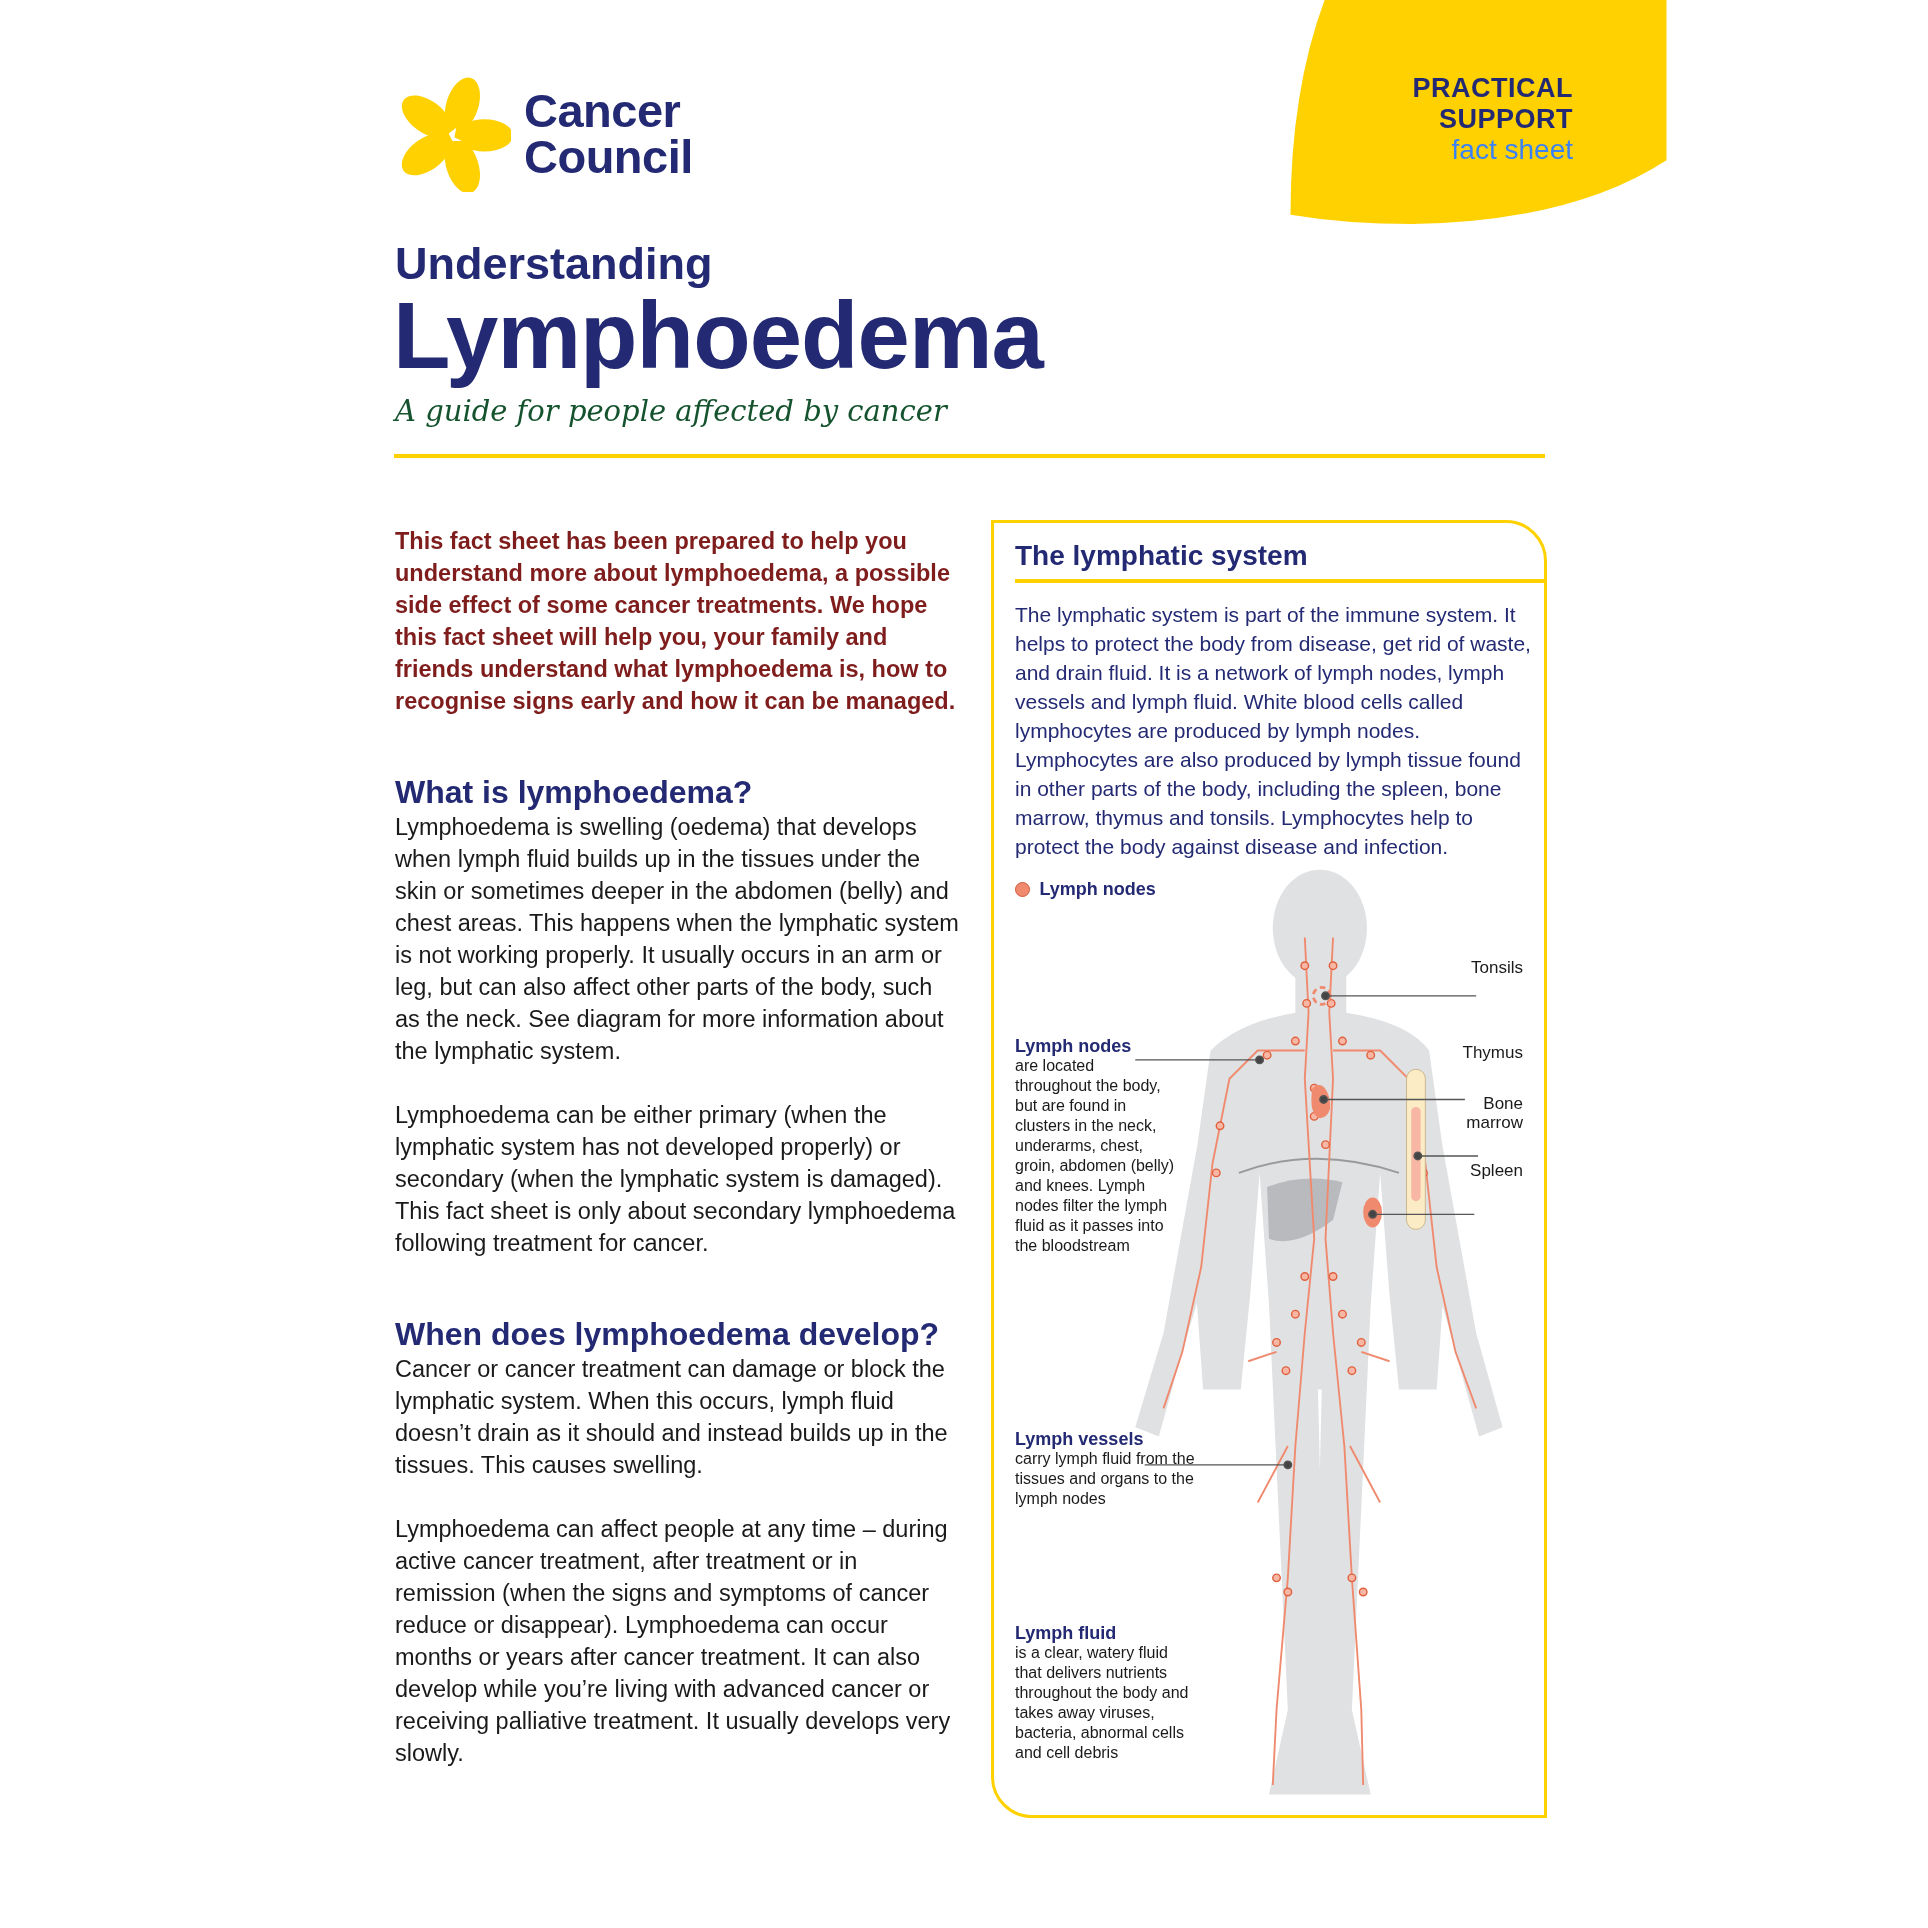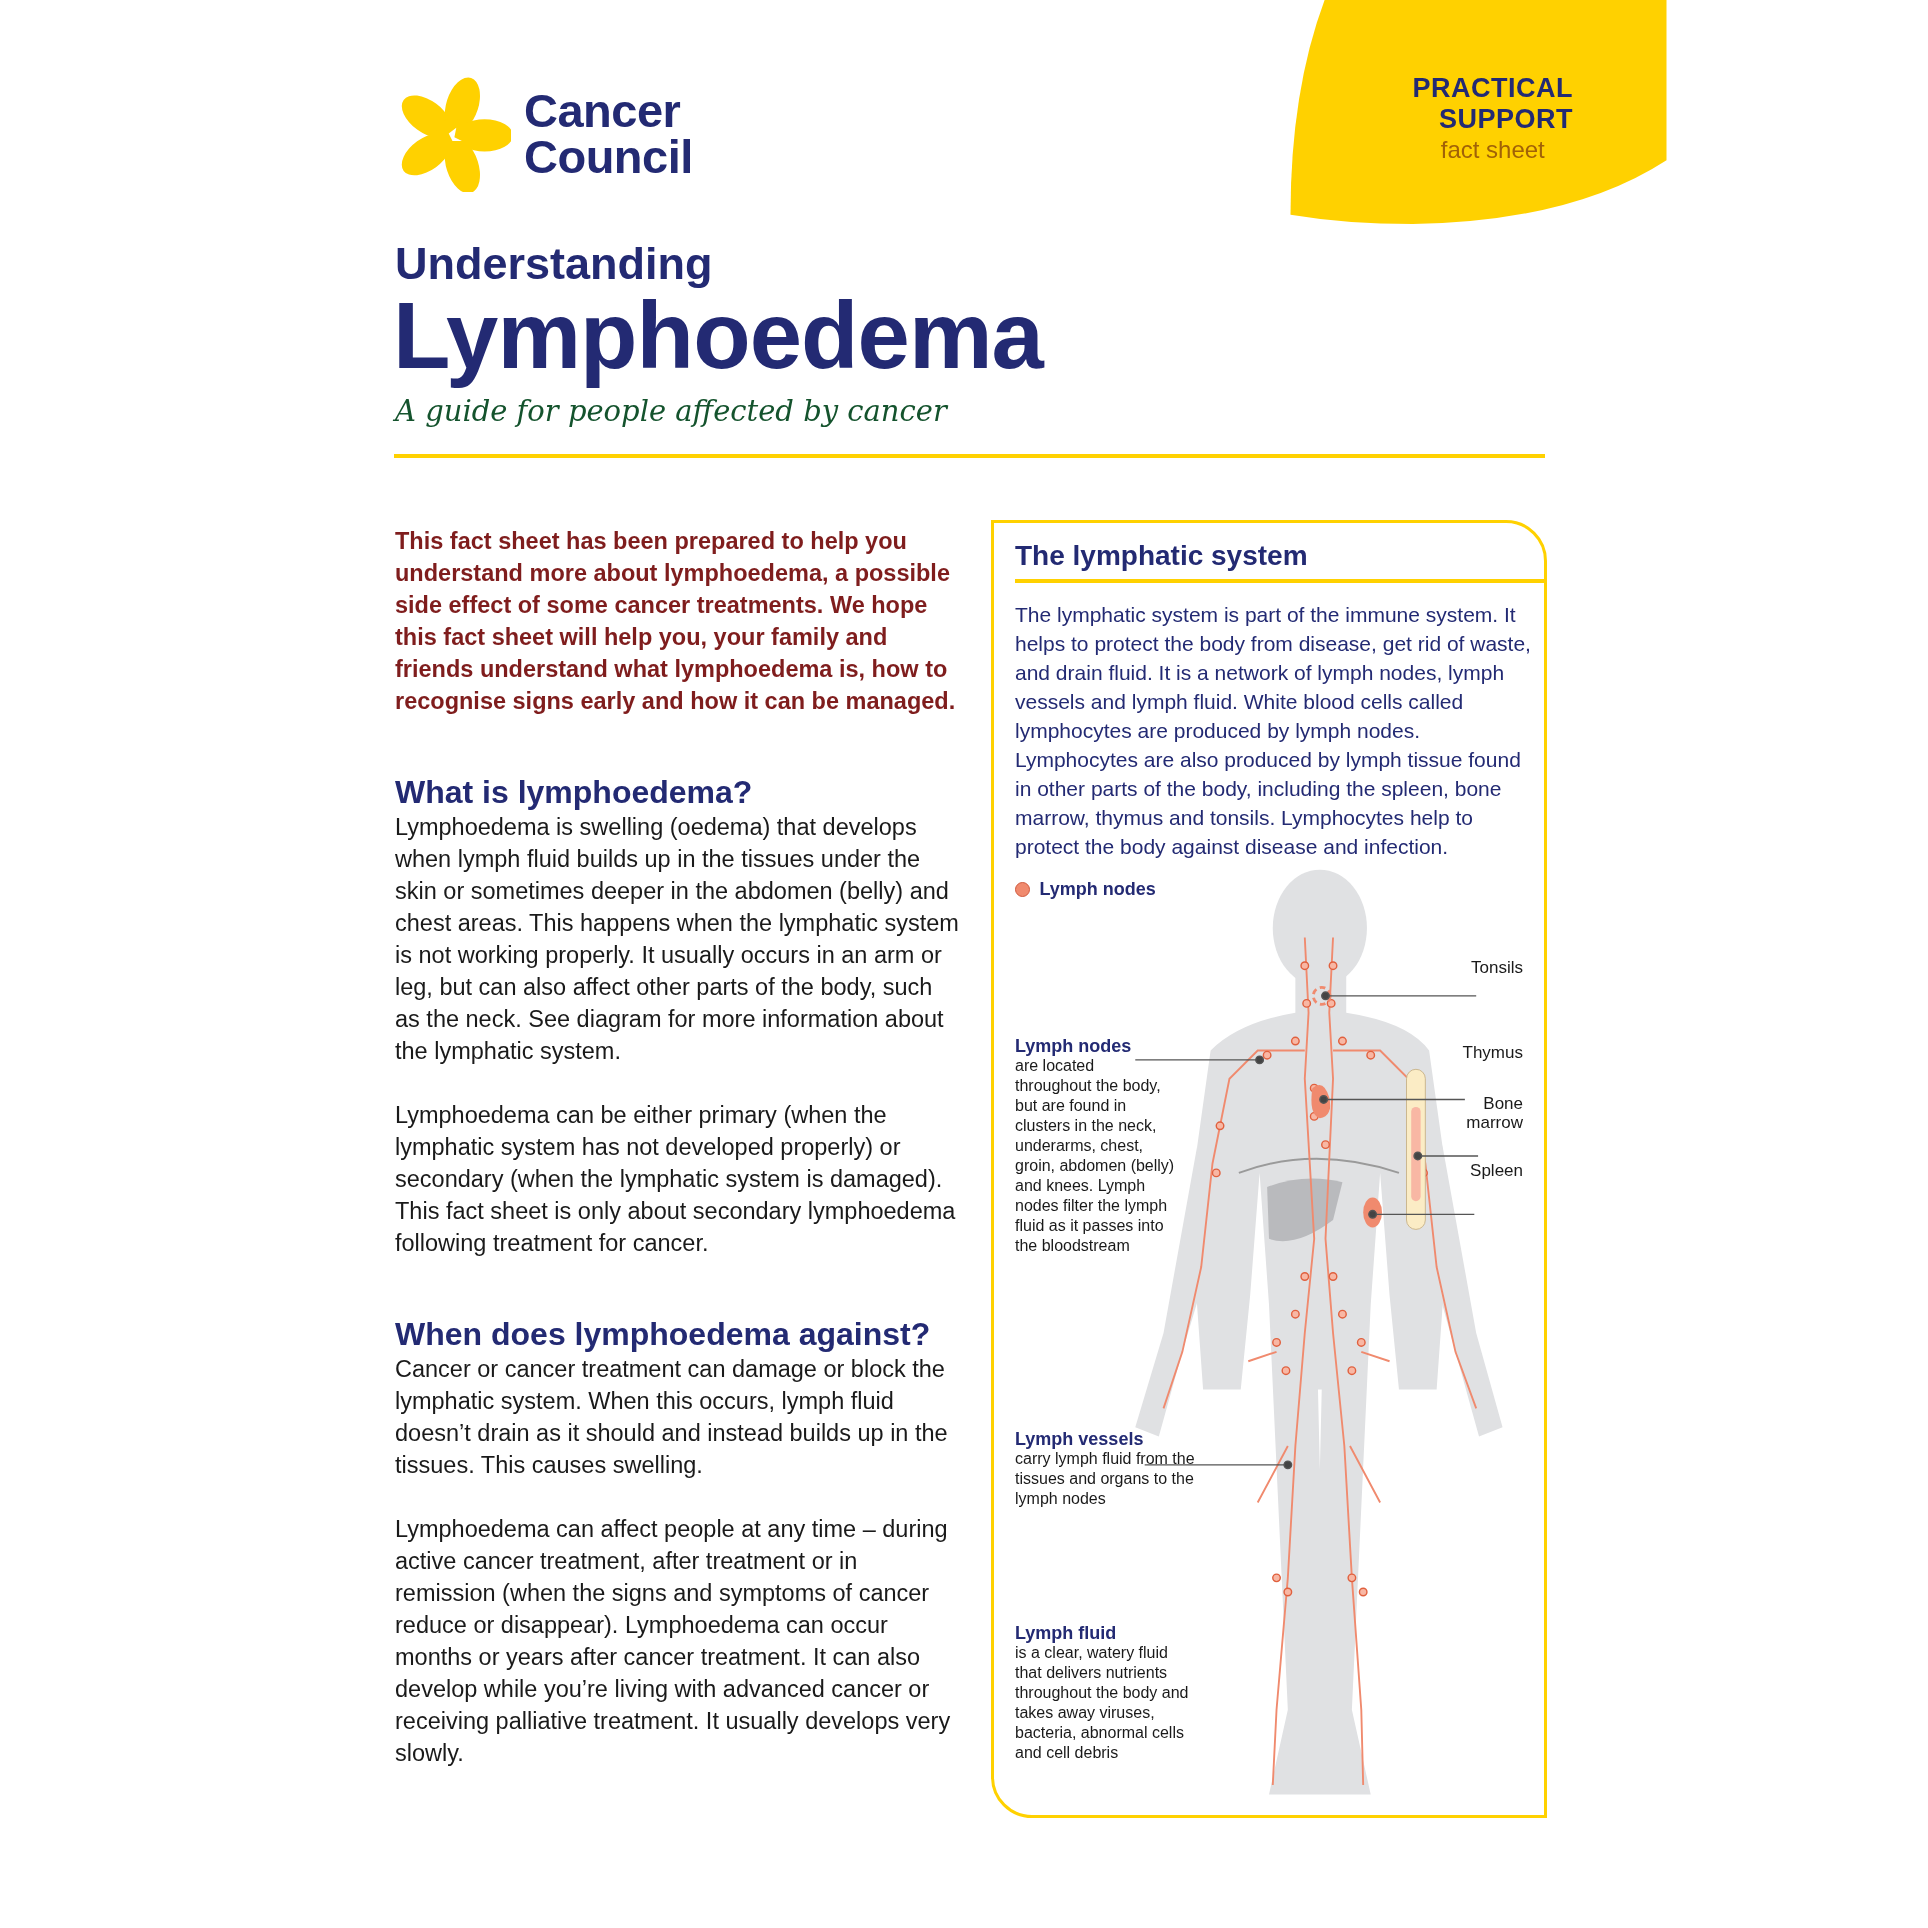--- a/index.html
+++ b/index.html
@@ -1,20 +1,20 @@
 <!DOCTYPE html>
 <html style="font-size:15px"><head>
 <meta charset="utf-8">
 <style>
   html, body { margin:0; padding:0; background:#ffffff; }
   body { width:1928px; height:1928px; position:relative; overflow:hidden; font-family:"Liberation Sans", sans-serif; color:#1a1a1a; }
   .corner-blob { position:absolute; left:1290px; top:-9.4px; width:377px; height:235px; }
   .badge { position:absolute; right:355px; top:73px; text-align:right; color:#232a73; }
   .badge .b1 { font-weight:bold; font-size:27px; line-height:31px; letter-spacing:0.5px; }
-  .badge .b2 { font-size:24px; line-height:30px; color:#a16207;text-align:center; }
+  .badge .b2 { font-size:28px; line-height:30px; color:#3b82f6; }
   .logo { position:absolute; left:394px; top:75px; display:flex; align-items:center; }
   .logo-text { margin-left:13px; font-weight:bold; color:#232a73; font-size:47px; line-height:46px; letter-spacing:-0.5px; }
   .understanding { position:absolute; left:395px; top:238px; font-size:45px; font-weight:bold; color:#232a73; }
   .title { position:absolute; left:393px; top:282px; font-size:94px; font-weight:bold; color:#232a73; letter-spacing:-0.9px; }
   .subtitle { position:absolute; left:395px; top:394px; font-size:29px; font-style:italic; color:#14532d; font-family:"DejaVu Serif", serif; }
   .rule { position:absolute; left:394px; top:454px; width:1151px; height:3.8px; background:#ffd100; }
   .left { position:absolute; left:395px; top:525px; width:565px; }
   .intro { font-weight:bold; color:#7f1d1d; font-size:23.5px; line-height:32px; margin:0; }
   .h2 { font-weight:bold; color:#232a73; font-size:32px; margin:0; line-height:38px; }
   .body-p { font-size:23.5px; line-height:32px; margin:0; color:#1a1a1a; }
@@ -65,21 +65,21 @@
 <div class="rule"></div>
 
 <div class="left">
   <p class="intro">This fact sheet has been prepared to help you understand more about lymphoedema, a possible side effect of some cancer treatments. We hope this fact sheet will help you, your family and friends understand what lymphoedema is, how to recognise signs early and how it can be managed.</p>
   <div style="height:56px"></div>
   <h2 class="h2">What is lymphoedema?</h2>
   <p class="body-p">Lymphoedema is swelling (oedema) that develops when lymph fluid builds up in the tissues under the skin or sometimes deeper in the abdomen (belly) and chest areas. This happens when the lymphatic system is not working properly. It usually occurs in an arm or leg, but can also affect other parts of the body, such as the neck. See diagram for more information about the lymphatic system.</p>
   <div style="height:32px"></div>
   <p class="body-p">Lymphoedema can be either primary (when the lymphatic system has not developed properly) or secondary (when the lymphatic system is damaged). This fact sheet is only about secondary lymphoedema following treatment for cancer.</p>
   <div style="height:56px"></div>
-  <h2 class="h2">When does lymphoedema against?</h2>
+  <h2 class="h2">When does lymphoedema develop?</h2>
   <p class="body-p">Cancer or cancer treatment can damage or block the lymphatic system. When this occurs, lymph fluid doesn’t drain as it should and instead builds up in the tissues. This causes swelling.</p>
   <div style="height:32px"></div>
   <p class="body-p">Lymphoedema can affect people at any time – during active cancer treatment, after treatment or in remission (when the signs and symptoms of cancer reduce or disappear). Lymphoedema can occur months or years after cancer treatment. It can also develop while you’re living with advanced cancer or receiving palliative treatment. It usually develops very slowly.</p>
 </div>
 
 <div class="box">
   <div class="box-title">The lymphatic system</div>
   <div class="box-rule"></div>
   <p class="box-text">The lymphatic system is part of the immune system. It helps to protect the body from disease, get rid of waste, and drain fluid. It is a network of lymph nodes, lymph vessels and lymph fluid. White blood cells called lymphocytes are produced by lymph nodes. Lymphocytes are also produced by lymph tissue found in other parts of the body, including the spleen, bone marrow, thymus and tonsils. Lymphocytes help to protect the body against disease and infection.</p>
 

